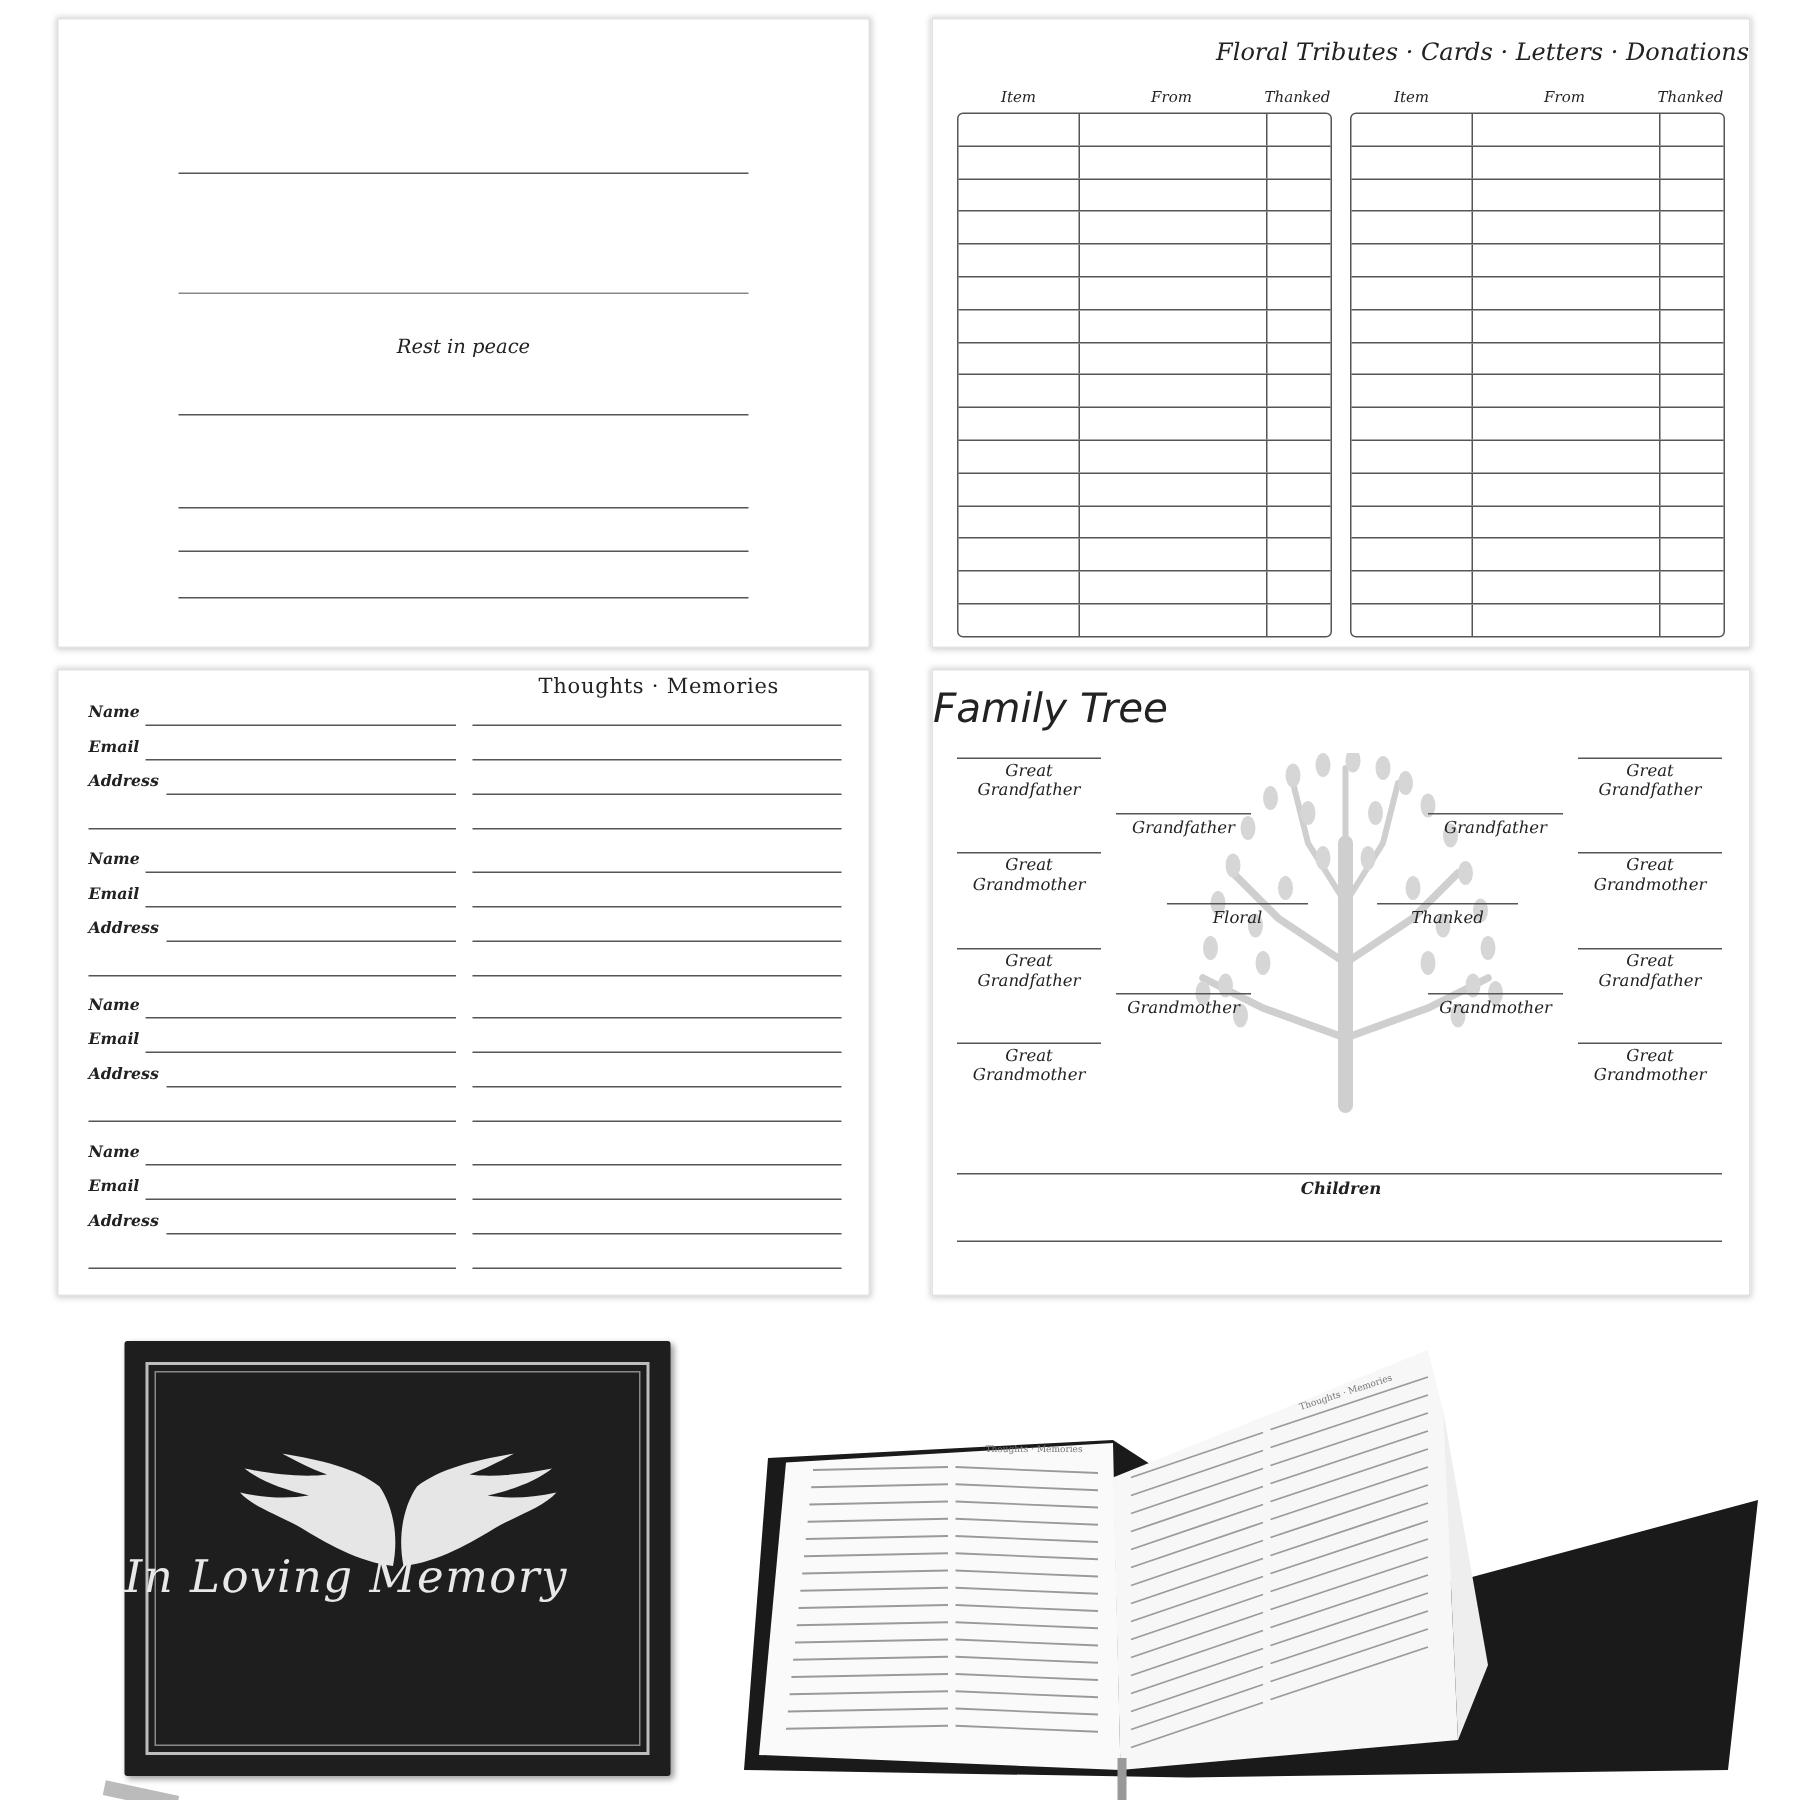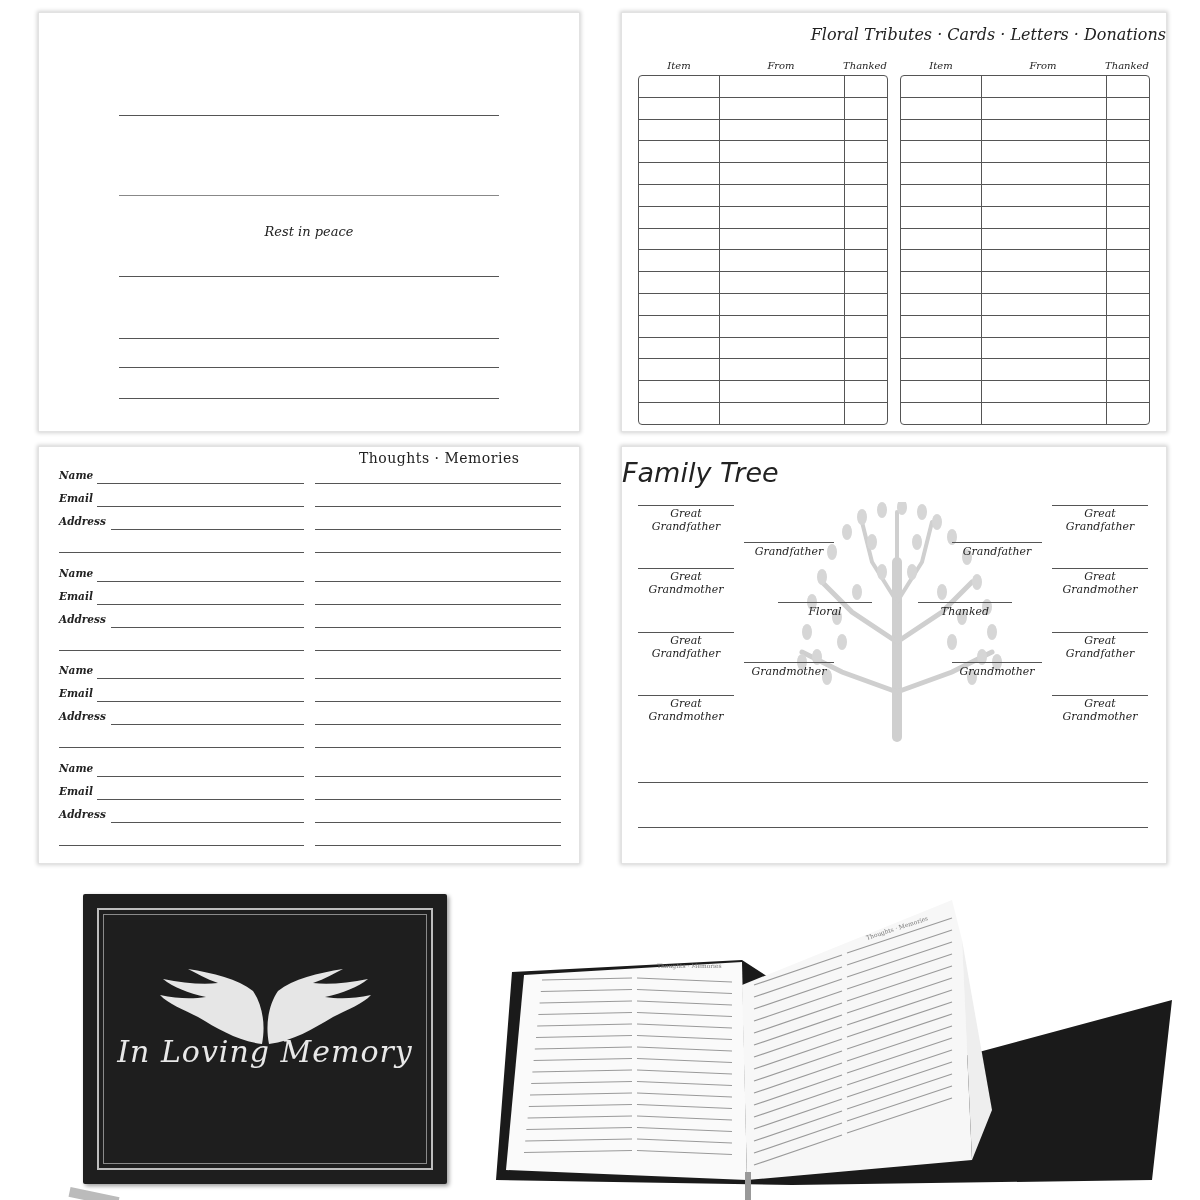--- a/index.html
+++ b/index.html
@@ -31,21 +31,21 @@
 
   
   #p4{left:621px;top:446px;width:544px;height:416px;}
   #p4 .title{position:absolute;left:0;right:0;top:10px;font-size:27px;font-style:italic;font-family:"DejaVu Sans",sans-serif;}
   .ft{position:absolute;font-size:11px;text-align:center;line-height:13px;font-style:italic;}
 
   
   #cover{position:absolute;left:83px;top:894px;width:364px;height:290px;background:#1e1e1e;border-radius:2px;box-shadow:2px 2px 4px rgba(0,0,0,0.4);}
   #cover .frame{position:absolute;left:14px;top:14px;right:14px;bottom:14px;border:2px solid #bdbdbd;}
   #cover .frame2{position:absolute;left:20px;top:20px;right:20px;bottom:20px;border:1px solid #8a8a8a;}
-  #cover .script{position:absolute;left:0;right:0;top:140px;text-align:center;color:#e8e8e8;font-family:"DejaVu Serif",serif;font-style:italic;font-size:30px;letter-spacing:1px;}
+  #cover .script{position:absolute;left:0;right:0;top:140px;color:#e8e8e8;font-family:"DejaVu Serif",serif;font-style:italic;font-size:30px;letter-spacing:1px;}
   #cover .ribbon{position:absolute;left:-14px;bottom:-18px;width:50px;height:10px;background:#bbb;transform:rotate(12deg);}
 
   
   #openbook{position:absolute;left:492px;top:880px;width:680px;height:320px;}
 </style>
 </head>
 <body>
 
 <div class="page" id="p1">
   <div class="line" style="left:80px;width:380px;top:102px;"></div>
@@ -371,20 +371,21 @@
       <div class="ft" style="left: 122px; width: 90px; top: 218px;">Grandmother</div>
       <div class="line" style="left: 330px; width: 90px; top: 95px;"></div>
       <div class="ft" style="left: 330px; width: 90px; top: 98px;">Grandfather</div>
       <div class="line" style="left: 296px; width: 94px; top: 155px;"></div>
       <div class="ft" style="left: 296px; width: 94px; top: 158px;">Thanked</div>
       <div class="line" style="left: 330px; width: 90px; top: 215px;"></div>
       <div class="ft" style="left: 330px; width: 90px; top: 218px;">Grandmother</div>
     </div>
 
   <div class="line" style="left:16px;width:510px;top:335px;"></div>
+  <div class="ft" style="left:0;right:0;top:339px;font-weight:bold;">Children</div>
   <div class="line" style="left:16px;width:510px;top:380px;"></div>
 </div>
 
 <div id="cover">
   <div class="frame"></div>
   <div class="frame2"></div>
   <svg style="position:absolute;left:75px;top:75px;" width="215" height="85" viewBox="0 0 215 85">
     <g fill="#e6e6e6">
       <path d="M104 75 C80 72 60 60 40 48 C25 40 10 35 2 26 C20 30 35 30 48 28 C30 24 15 18 5 10 C25 14 45 16 60 14 C48 10 38 4 30 0 C55 4 80 10 95 22 C104 35 108 55 104 75 Z"></path>
       <path d="M111 75 C135 72 155 60 175 48 C190 40 205 35 213 26 C195 30 180 30 167 28 C185 24 200 18 210 10 C190 14 170 16 155 14 C167 10 177 4 185 0 C160 4 135 10 120 22 C111 35 107 55 111 75 Z"></path>

